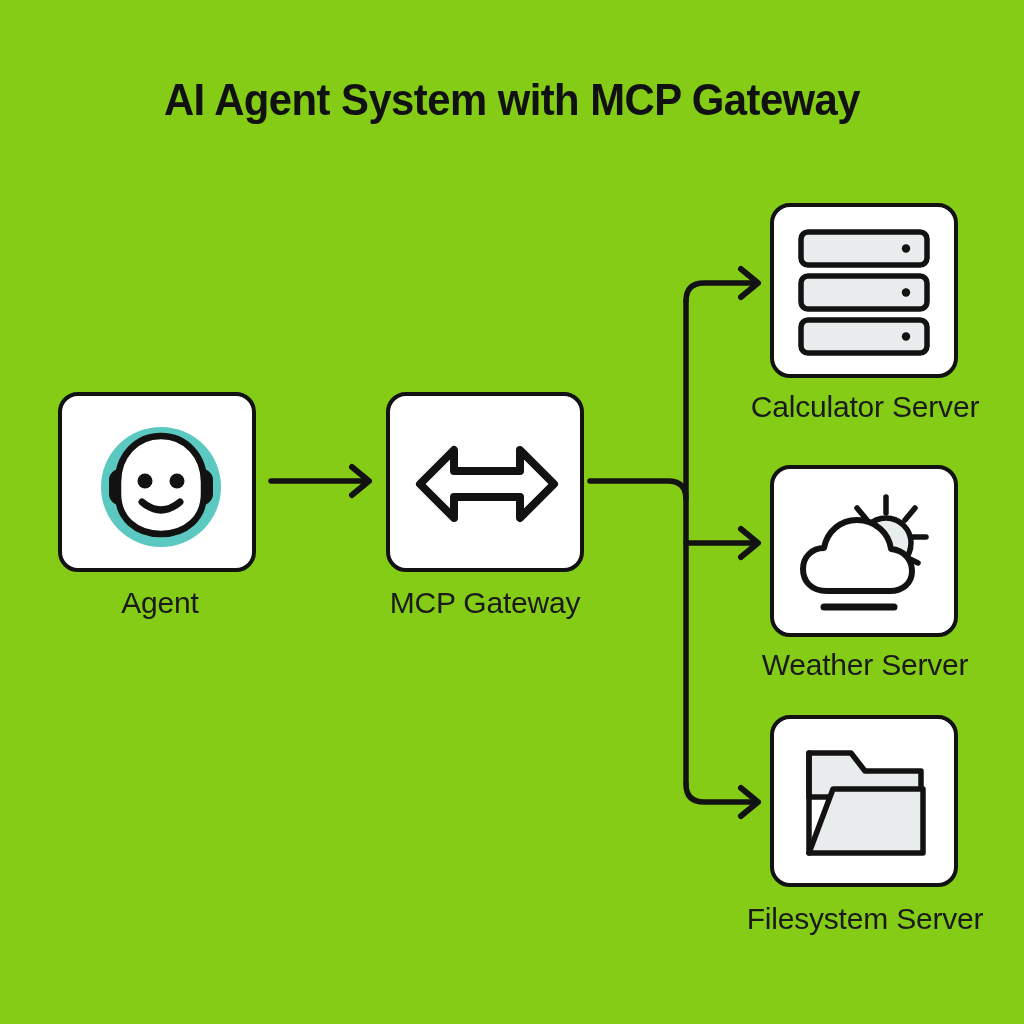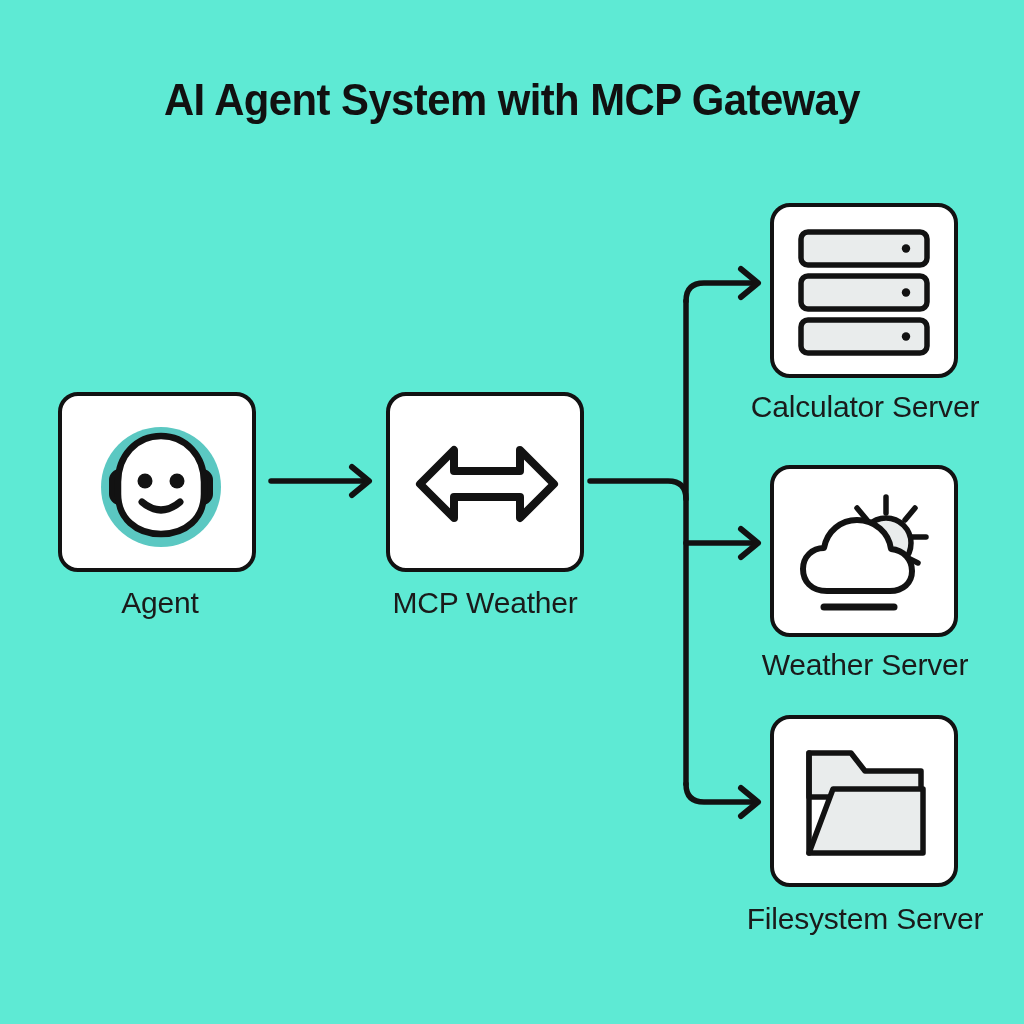--- a/index.html
+++ b/index.html
@@ -7,21 +7,21 @@
     width: 1024px;
     height: 1024px;
     background: #fbfbfa;
     font-family: "Liberation Sans", sans-serif;
     overflow: hidden;
   }
   #stage {
     position: relative;
     width: 1024px;
     height: 1024px;
-    background: #5eead4;
+    background: #84cc16;
   }
 
   
   #title {
     position: absolute;
     left: 0; top: 74px;
     width: 1024px;
     text-align: center;
     font-size: 45px;
     font-weight: 700;
@@ -152,21 +152,21 @@
                  L 108 33
                  L 108 12
                  L 142 46
                  L 108 80
                  L 108 59
                  L 42 59
                  L 42 80
                  L 8 46 Z" fill="#ffffff" stroke="#121212" stroke-width="8" stroke-linejoin="round" stroke-linecap="round"></path>
       </svg>
     </div>
-    <div class="node-label">MCP Weather</div>
+    <div class="node-label">MCP Gateway</div>
   </div>
 
   <div class="node" id="node-calculator">
     <div class="node-box">
       <svg class="icon-svg" style="left:22px; top:20px;" width="136" height="132" viewBox="0 0 136 132">
         <rect x="5" y="5" width="126" height="33" rx="7" fill="#e9ecec" stroke="#121212" stroke-width="5.5"></rect>
         <circle cx="110" cy="21.5" r="4.2" fill="#121212"></circle>
         <rect x="5" y="49" width="126" height="33" rx="7" fill="#e9ecec" stroke="#121212" stroke-width="5.5"></rect>
         <circle cx="110" cy="65.5" r="4.2" fill="#121212"></circle>
         <rect x="5" y="93" width="126" height="33" rx="7" fill="#e9ecec" stroke="#121212" stroke-width="5.5"></rect>

